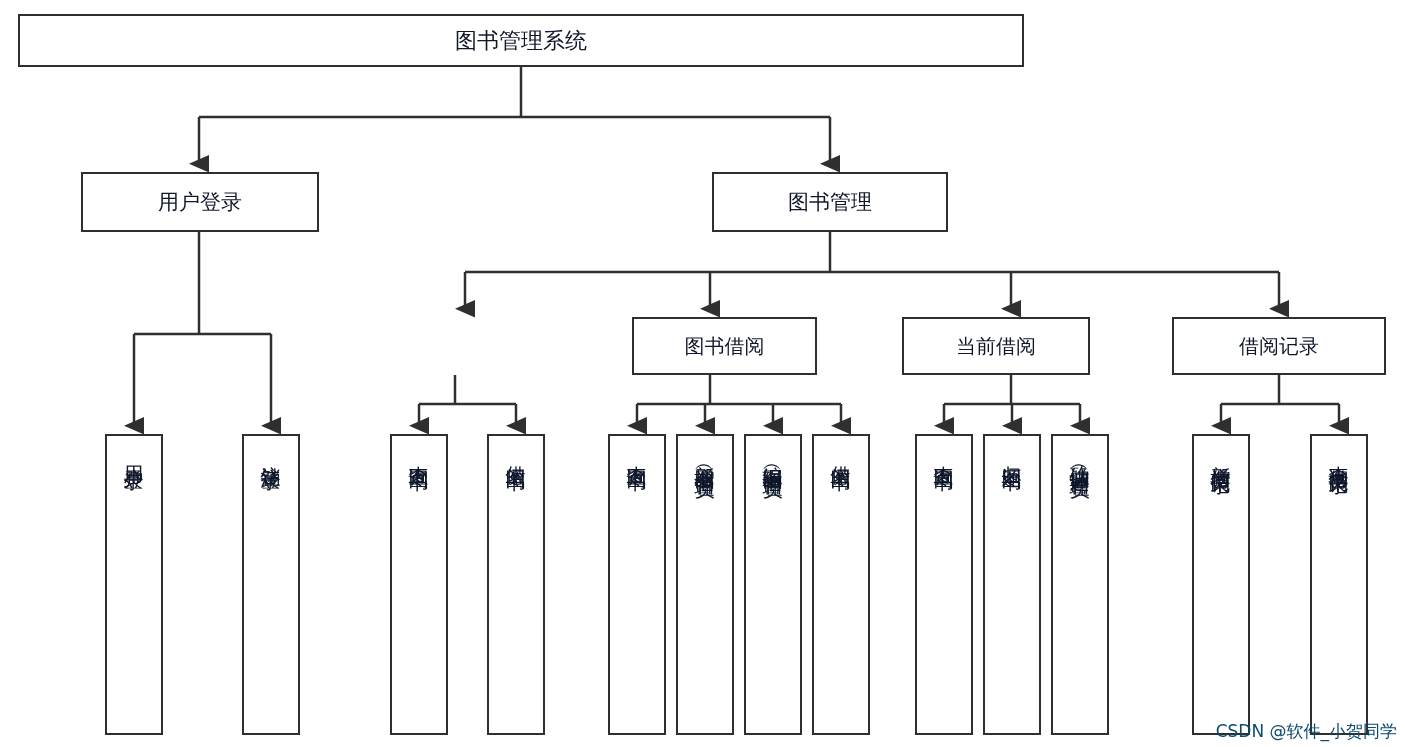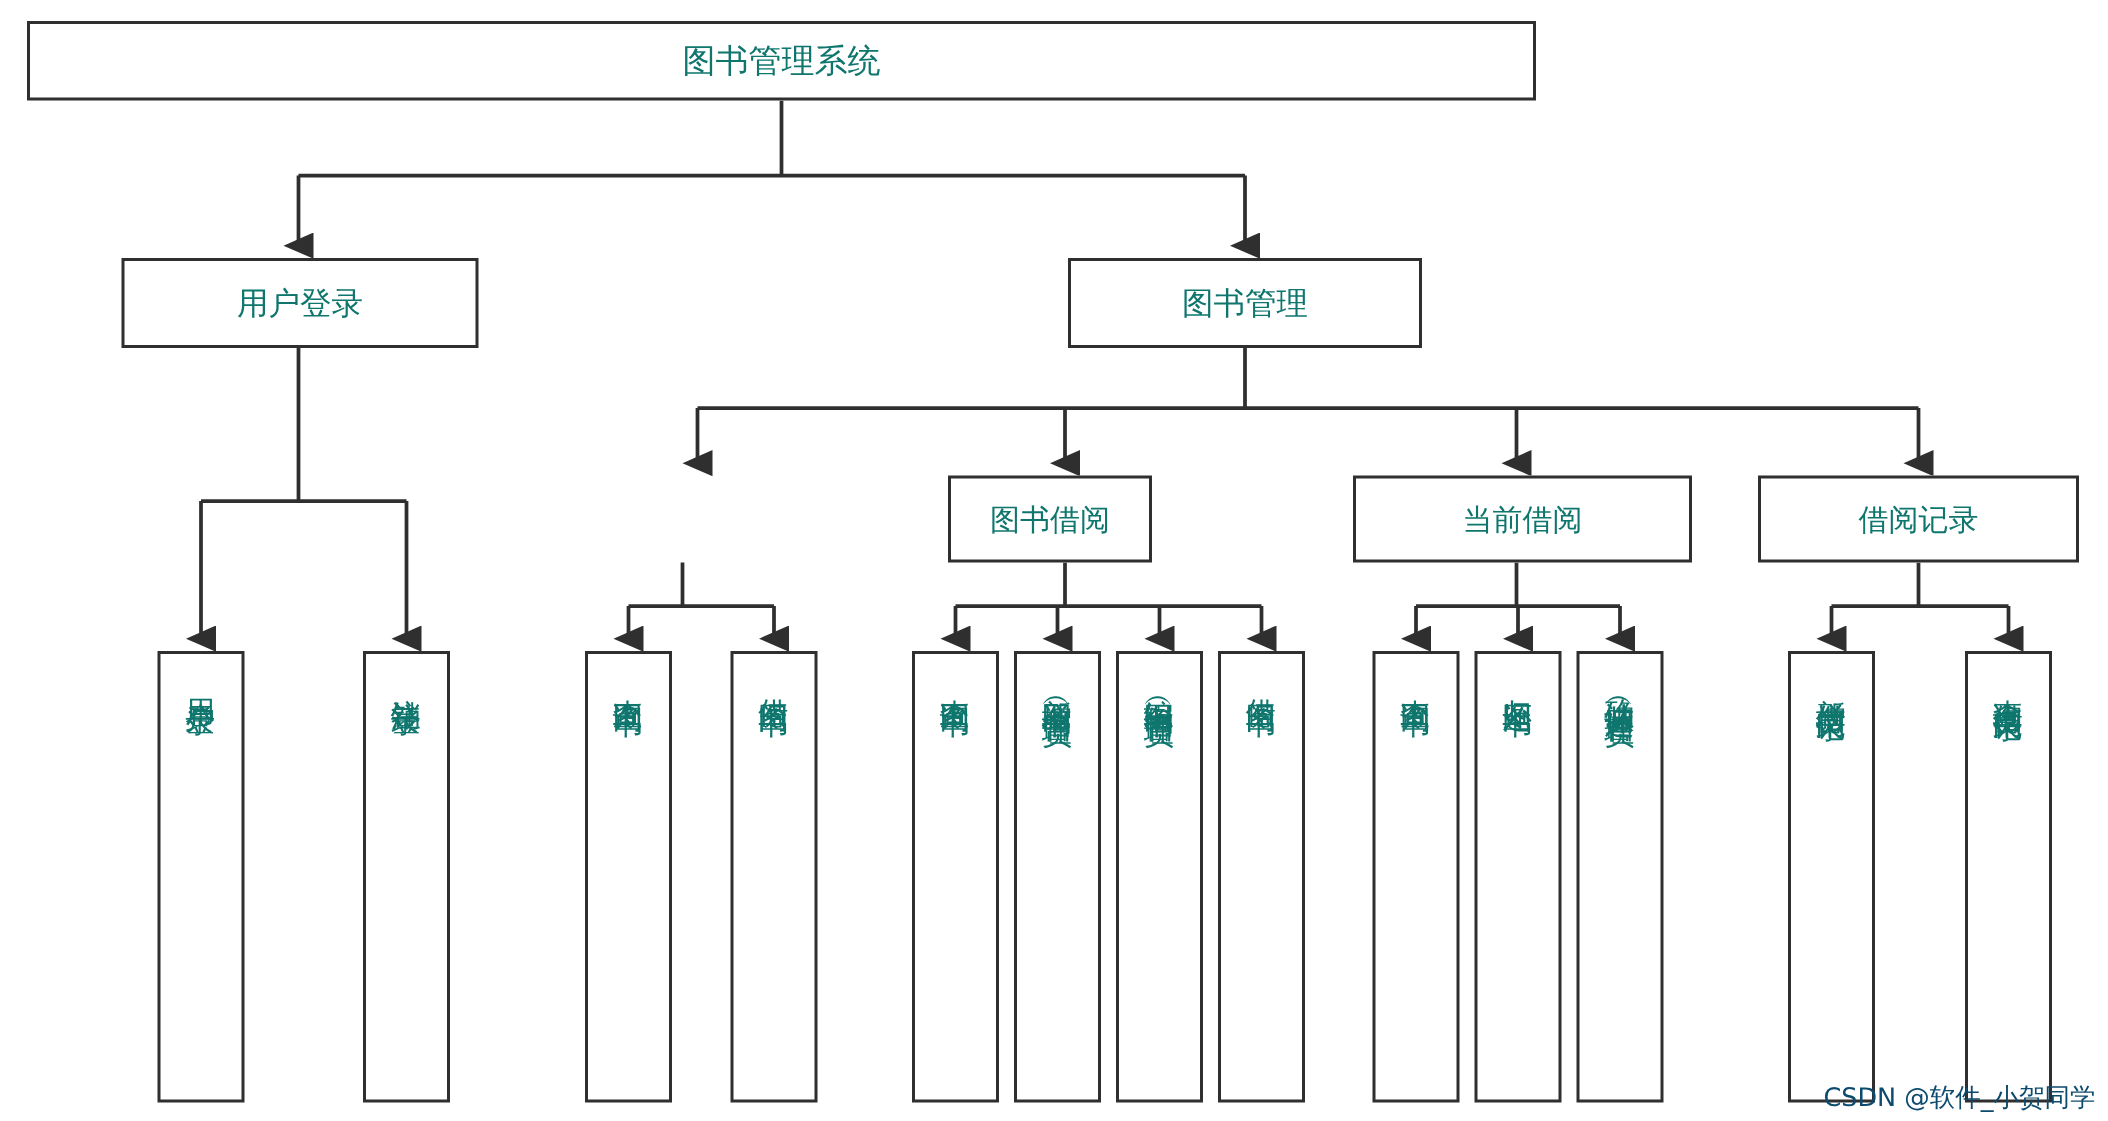--- a/index.html
+++ b/index.html
@@ -26,21 +26,21 @@
     pointer-events: none;
   }
   .node {
     position: absolute;
     box-sizing: border-box;
     background: #ffffff;
     border: 2.5px solid #2f2f2f;
     display: flex;
     align-items: center;
     justify-content: center;
-    color: #0f766e;
+    color: #0f172a;
     z-index: 2;
   }
   .node.root {
     font-size: 22px;
   }
   .node.lvl1 {
     font-size: 21px;
   }
   .node.lvl2 {
     font-size: 20px;
@@ -127,24 +127,24 @@
     <span>图书管理系统</span>
   </div>
 
   <div class="node lvl1" style="left:81px; top:172px; width:238px; height:60px;">
     <span>用户登录</span>
   </div>
   <div class="node lvl1" style="left:712px; top:172px; width:236px; height:60px;">
     <span>图书管理</span>
   </div>
 
-  <div class="node lvl2" style="left:632px; top:317px; width:136px; height:58px;">
+  <div class="node lvl2" style="left:632px; top:317px; width:185px; height:58px;">
     <span>图书借阅</span>
   </div>
-  <div class="node lvl2" style="left:902px; top:317px; width:226px; height:58px;">
+  <div class="node lvl2" style="left:902px; top:317px; width:188px; height:58px;">
     <span>当前借阅</span>
   </div>
   <div class="node lvl2" style="left:1172px; top:317px; width:214px; height:58px;">
     <span>借阅记录</span>
   </div>
 
   <div class="node leaf" style="left:105px; top:434px; width:58px; height:301px;">
     <span class="vtext">用户登录</span>
   </div>
   <div class="node leaf" style="left:242px; top:434px; width:58px; height:301px;">

